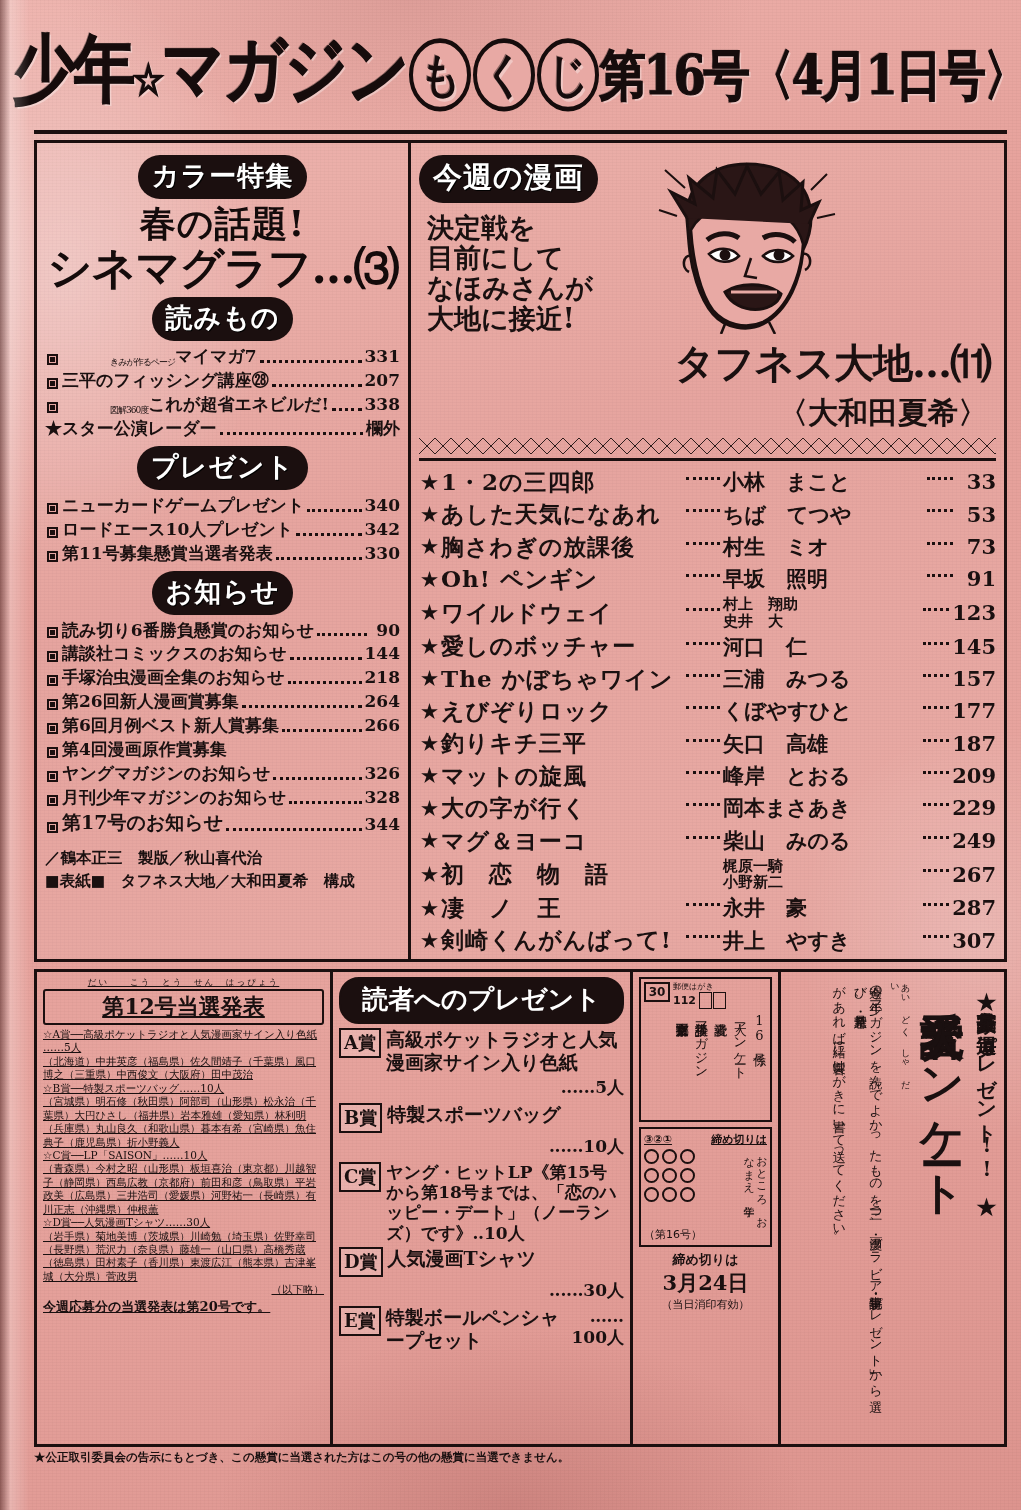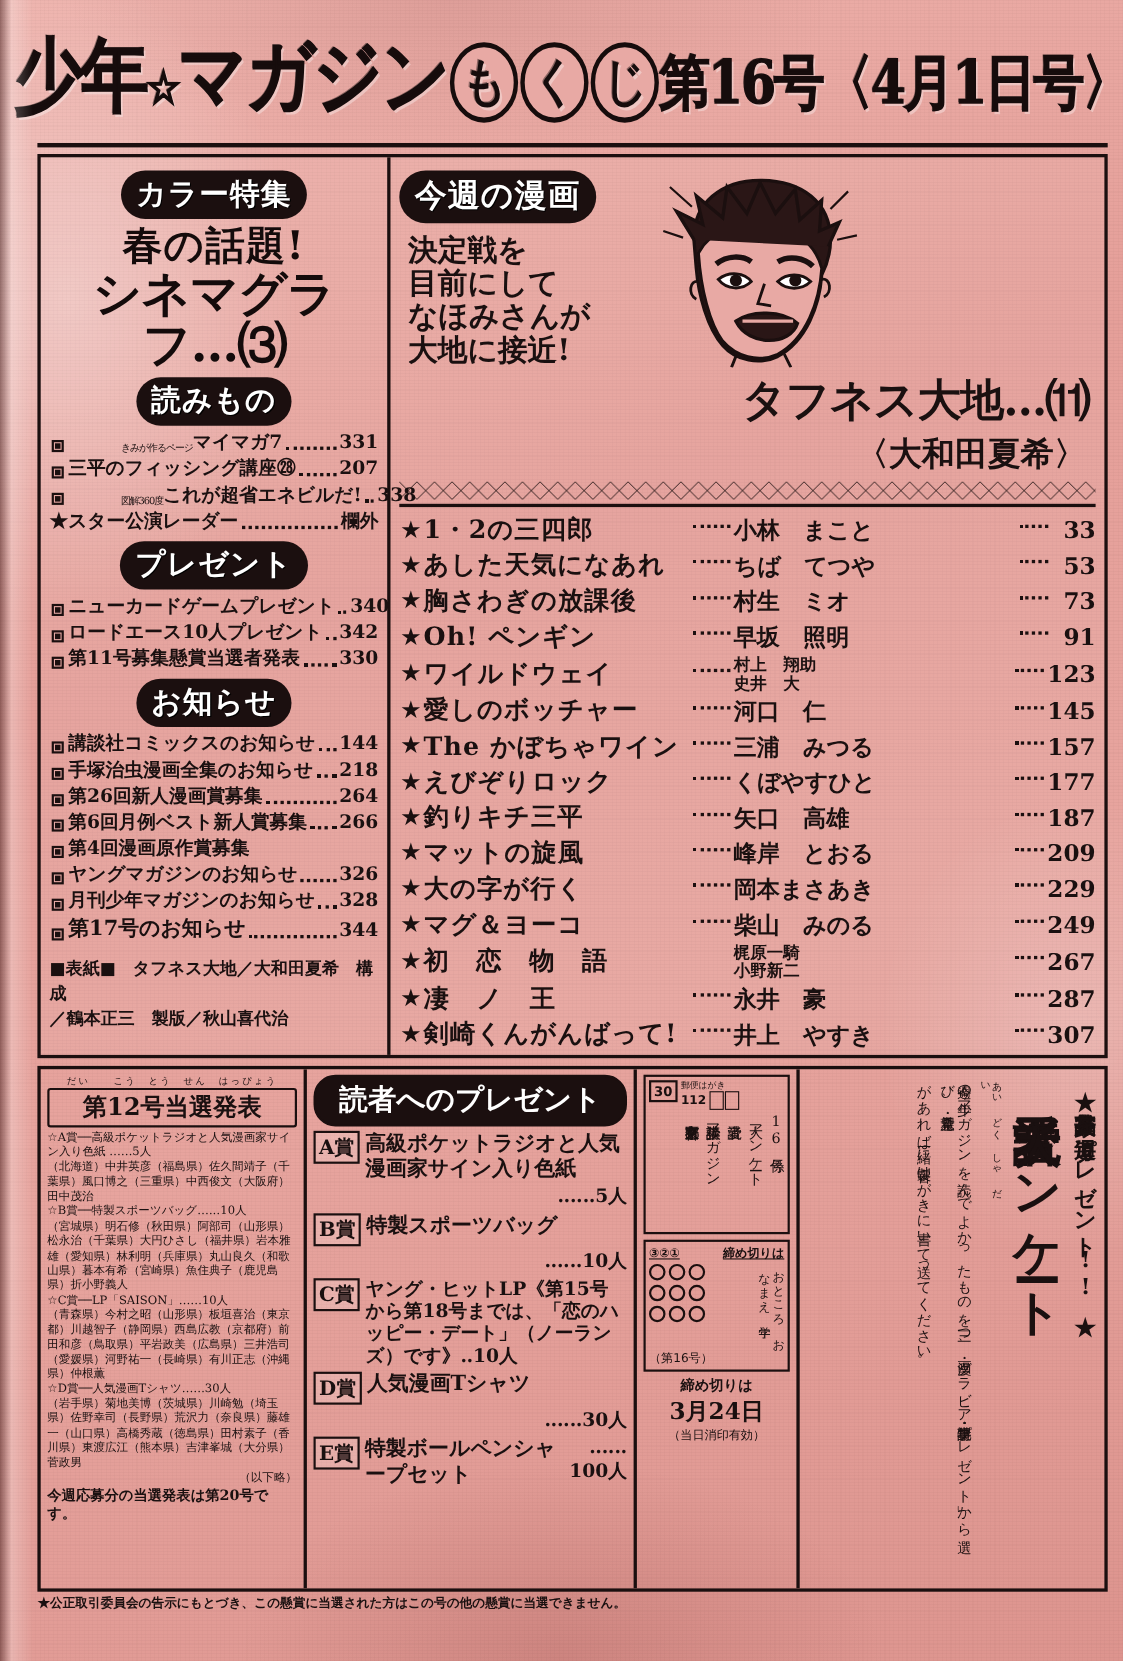--- a/index.html
+++ b/index.html
@@ -70,21 +70,21 @@
 
   .rule { border-top:4px solid #1b0f0f; margin:2px 0 6px; }
 
   
   .mainframe {
     border:3px solid #1b0f0f;
     height:822px;
     display:flex;
     background:rgba(255,255,255,.06);
   }
-  .colL { width:318px; border-right:3px solid #1b0f0f; padding:6px 8px; }
+  .colL { width:374px; border-right:3px solid #1b0f0f; padding:6px 8px; }
   .colR { flex:1; padding:6px 8px; position:relative; }
 
   
   .banner {
     margin:6px auto 4px;
     text-align:center;
     font-family:"DejaVu Serif", serif;
     font-weight:bold;
     font-size:27px;
     letter-spacing:1px;
@@ -179,21 +179,21 @@
 
   
   .botframe {
     border:3px solid #1b0f0f;
     margin-top:7px;
     height:478px;
     display:flex;
     overflow:hidden;
   }
   .bcol { padding:5px 6px; }
-  .b1 { width:242px; border-right:3px solid #1b0f0f; }
+  .b1 { width:296px; border-right:3px solid #1b0f0f;text-decoration:underline; }
   .b2 { width:300px; border-right:3px solid #1b0f0f; }
   .b3 { width:148px; border-right:3px solid #1b0f0f; }
   .b4 { flex:1; display:flex; justify-content:flex-end; }
 
   .bhead {
     font-family:"DejaVu Serif", serif; font-weight:bold;
     font-size:22px; text-align:center;
     border:2px solid #1b0f0f; border-radius:3px;
     padding:1px 2px; margin-bottom:3px;
   }
@@ -302,20 +302,26 @@
           <span class="nm">第11号募集懸賞当選者発表</span>
           <span class="leader"></span>
           <span class="pg">330</span>
         </li>
       </ul>
 
       <div class="banner">お知らせ</div>
       <ul class="lst">
         <li>
           <span class="sq"></span>
+          <span class="nm">読み切り6番勝負懸賞のお知らせ</span>
+          <span class="leader"></span>
+          <span class="pg">90</span>
+        </li>
+        <li>
+          <span class="sq"></span>
           <span class="nm">講談社コミックスのお知らせ</span>
           <span class="leader"></span>
           <span class="pg">144</span>
         </li>
         <li>
           <span class="sq"></span>
           <span class="nm">手塚治虫漫画全集のお知らせ</span>
           <span class="leader"></span>
           <span class="pg">218</span>
         </li>
@@ -351,22 +357,22 @@
         </li>
         <li style="font-size:19px">
           <span class="sq"></span>
           <span class="nm">第17号のお知らせ</span>
           <span class="leader"></span>
           <span class="pg">344</span>
         </li>
       </ul>
 
       <div style="margin-top:10px;font-family:'DejaVu Serif',serif;font-weight:bold;font-size:15.5px;line-height:1.5;">
+        <div>／鶴本正三　製版／秋山喜代治</div>
         <div>■表紙■　タフネス大地／大和田夏希　構成</div>
-        <div>／鶴本正三　製版／秋山喜代治</div>
       </div>
     </div>
 
     <div class="colR">
       <div class="tw-head">
         <div class="tw-left">
           <div class="banner wide" style="margin-left:0">今週の漫画</div>
           <div class="tw-bubble" style="white-space:pre-line">決定戦を
 目前にして
 なほみさんが

